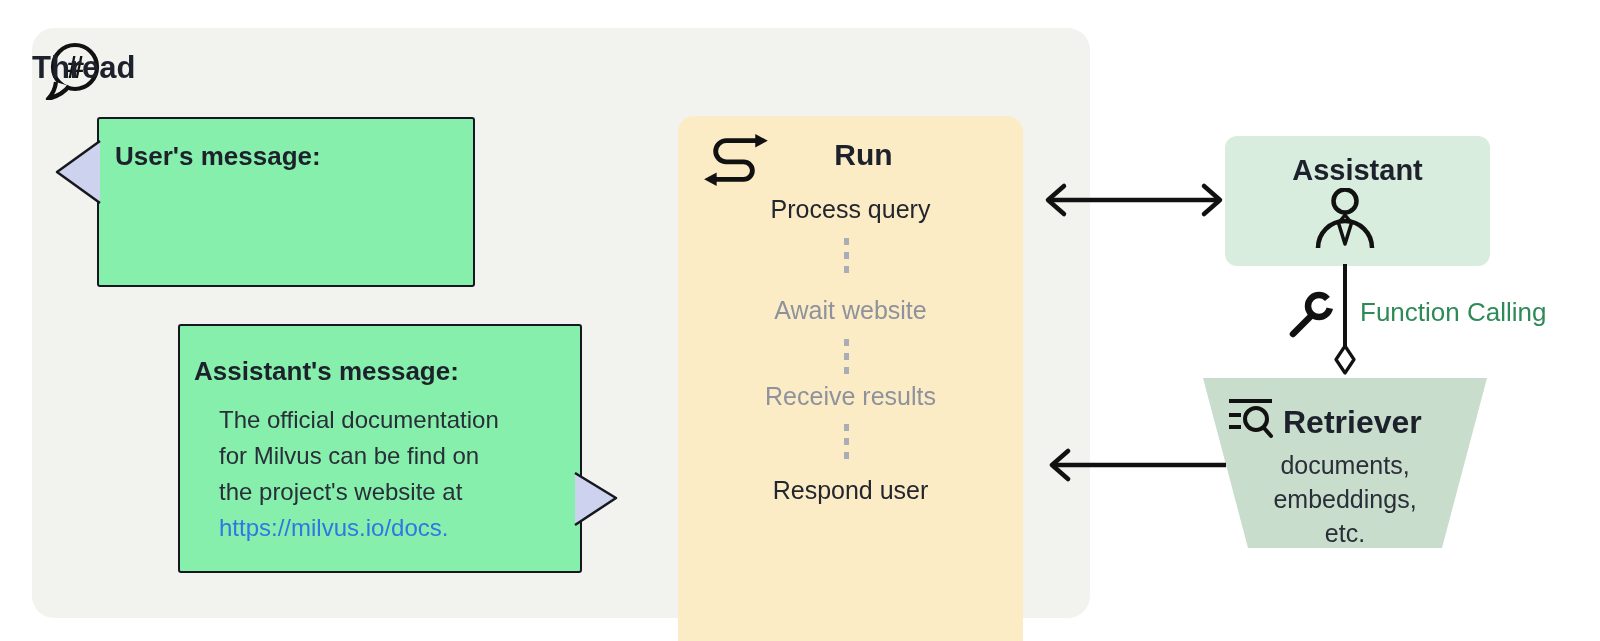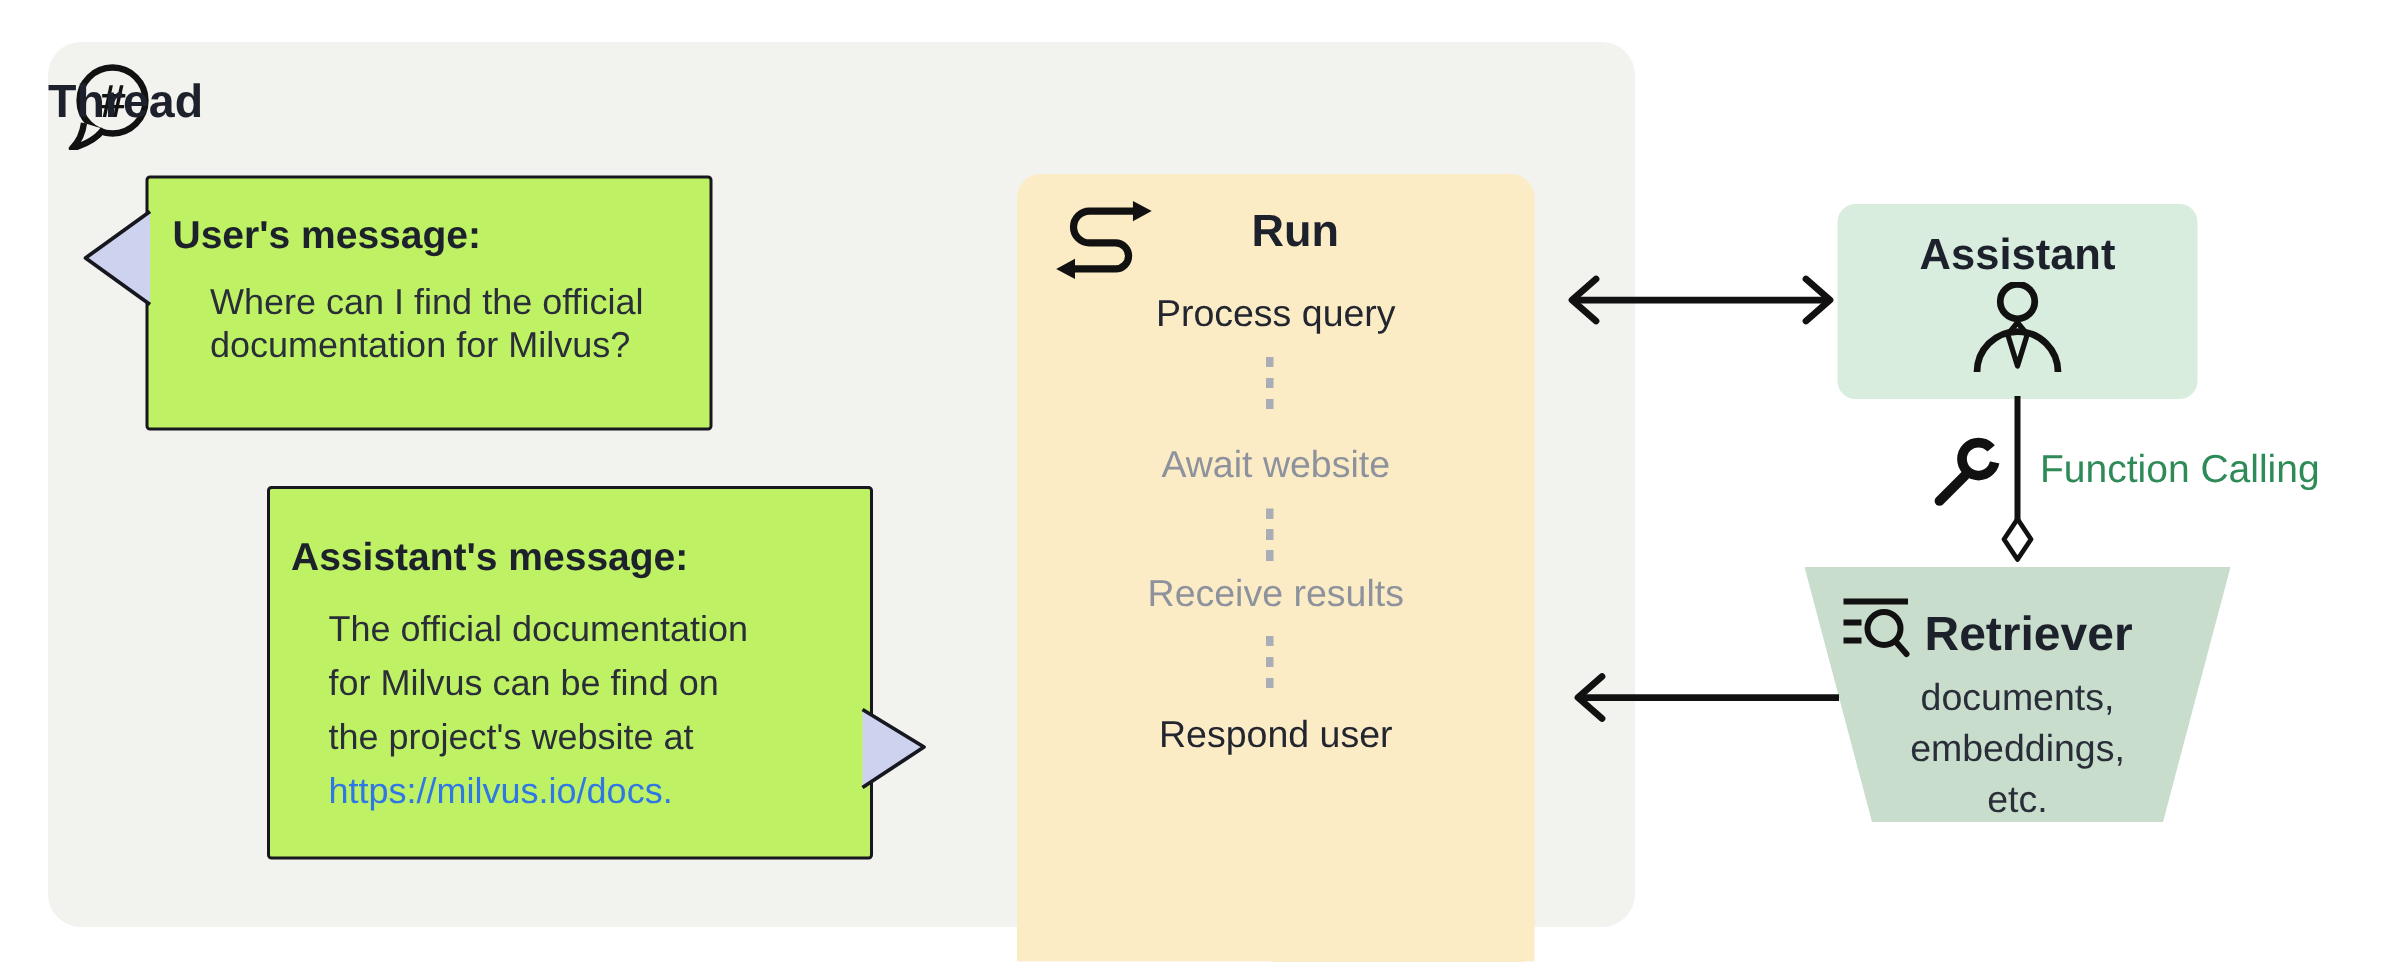--- a/index.html
+++ b/index.html
@@ -14,21 +14,21 @@
     left:32px;top:28px;width:1058px;height:590px;
     background:#f2f2ef;border-radius:22px;
   }
   .thread-title{
     left:0;right:0;top:22px;text-align:left;
     font-size:31px;font-weight:700;color:#1d212b;
   }
 
   
   .bubble{
-    background:#bef264;border:2px solid #17171f;border-radius:3px;
+    background:#86efac;border:2px solid #17171f;border-radius:3px;
   }
   .bubble-title{font-size:26px;font-weight:700;color:#1d212b;}
   .bubble-body{font-size:24px;color:#2a2e38;}
   .user-bubble{left:65px;top:89px;width:374px;height:166px;}
   .user-bubble .bubble-title{position:absolute;left:16px;top:22px;}
   .user-bubble .bubble-body{position:absolute;left:41px;top:68px;line-height:29px;}
   .assistant-bubble{left:146px;top:296px;width:400px;height:245px;}
   .assistant-bubble .bubble-title{position:absolute;left:14px;top:30px;}
   .assistant-bubble .bubble-body{position:absolute;left:39px;top:76px;line-height:36px;}
   .docs-link{color:#2e77e5;}
@@ -45,21 +45,21 @@
   .run-step{left:0;width:100%;text-align:center;font-size:25px;line-height:26px;}
   .step-dark{color:#23262f;}
   .step-muted{color:#8d929c;}
   .step-dash{
     left:166px;width:5px;
     background:repeating-linear-gradient(180deg,#a9adb6 0 7px,transparent 7px 14px);
   }
 
   
   .assistant-box{
-    left:1225px;top:136px;width:240px;height:130px;
+    left:1225px;top:136px;width:265px;height:130px;
     background:#d9edde;border-radius:12px;
   }
   .assistant-title{left:0;width:100%;top:18px;text-align:center;font-size:29px;font-weight:700;color:#1d212b;}
 
   
   .fc-line{left:1343px;top:264px;width:4px;height:84px;background:#111111;}
   .fc-label{left:1360px;top:297px;font-size:26px;color:#2e8b57;}
 
   
   .retriever-content{left:1203px;top:378px;width:284px;height:170px;}
@@ -78,24 +78,20 @@
     <svg class="abs" style="left:12px;top:12px;" width="60" height="60" viewBox="0 0 60 60">
       <circle cx="31" cy="27" r="22" fill="none" stroke="#111111" stroke-width="4.2"></circle>
       <path d="M 12,42 C 11,50 8,55 4,59 C 14,56 21,52 25,46" fill="#f2f2ef" stroke="#111111" stroke-width="4.2" stroke-linejoin="round"></path>
       <text x="31" y="38" text-anchor="middle" font-size="31" font-weight="700" font-style="italic" fill="#111111">#</text>
     </svg>
 
     <div class="abs thread-title">Thread</div>
 
     <div class="abs bubble user-bubble">
       <div class="bubble-title">User's message:</div>
-      <div class="bubble-body">
-        <div>Where can I find the official</div>
-        <div>documentation for Milvus?</div>
-      </div>
     </div>
     <svg class="abs" style="left:19px;top:109px;" width="50" height="70" viewBox="0 0 50 70">
       <path d="M 49,4 L 6,35 L 49,66" fill="#cdd3ee" stroke="#17171f" stroke-width="2.5" stroke-linejoin="round"></path>
     </svg>
 
     <div class="abs bubble assistant-bubble">
       <div class="bubble-title">Assistant's message:</div>
       <div class="bubble-body">
         <div>The official documentation</div>
         <div>for Milvus can be find on</div>

